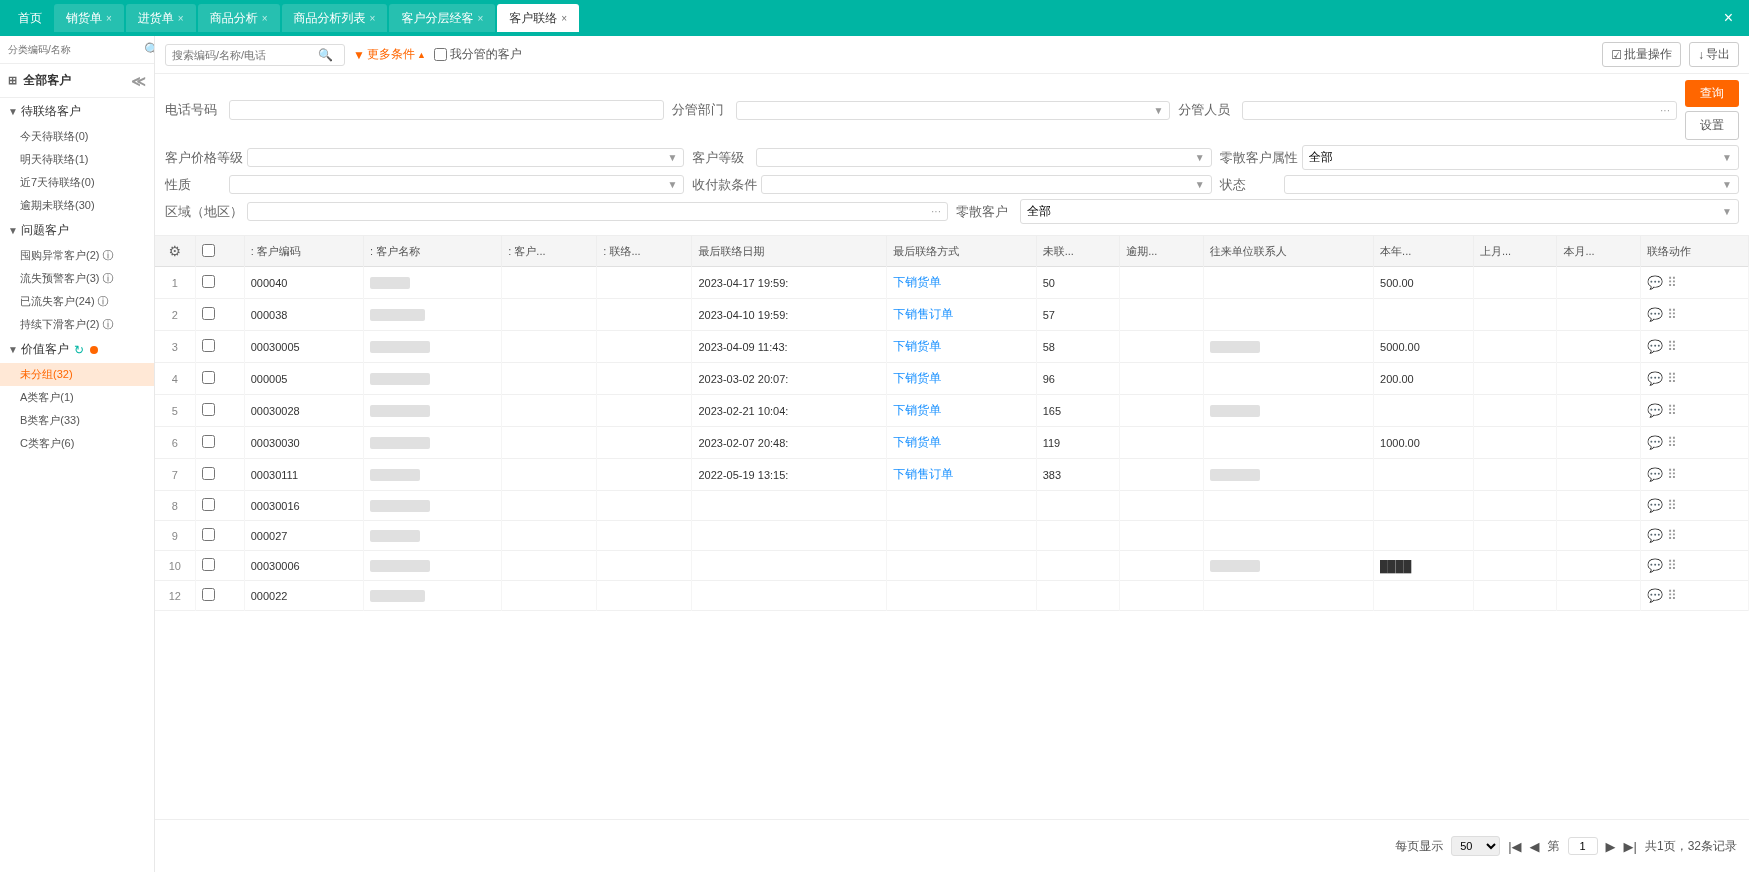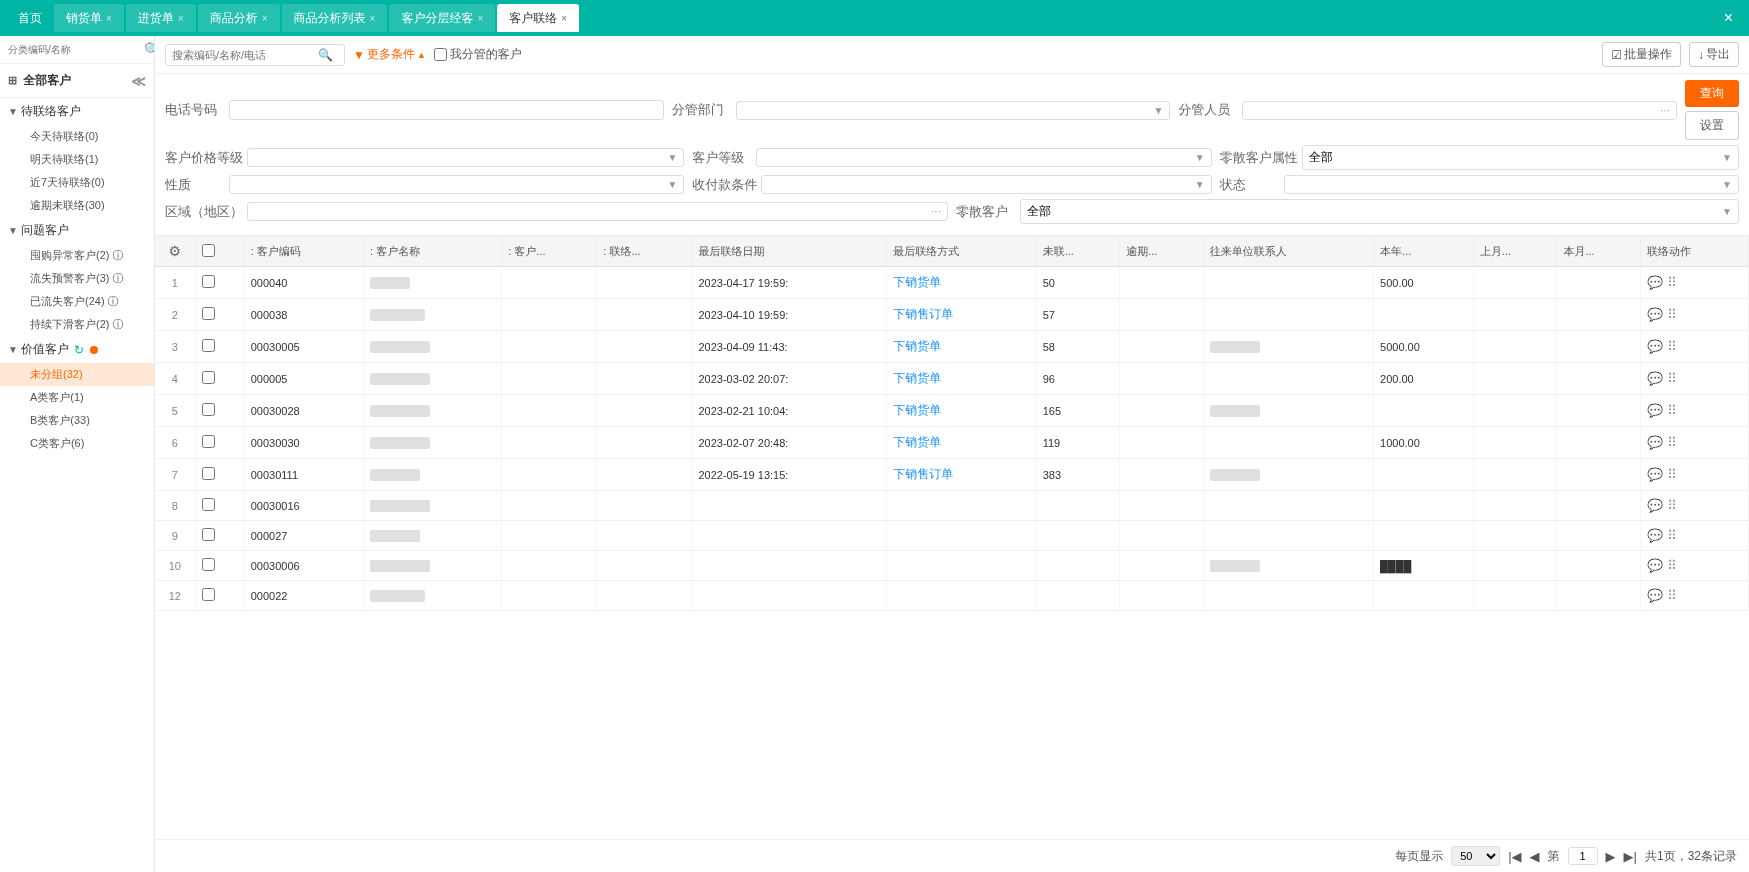--- a/index.html
+++ b/index.html
@@ -116,21 +116,21 @@
       color: #333;
       font-size: 11px;
       cursor: pointer;
       gap: 3px;
     }
     .sidebar-section-title .arrow {
       color: #666;
       font-size: 10px;
     }
     .sidebar-item {
-      padding: 4px 8px 4px 30px;
+      padding: 4px 8px 4px 20px;
       color: #555;
       font-size: 11px;
       cursor: pointer;
       white-space: nowrap;
       overflow: hidden;
       text-overflow: ellipsis;
     }
     .sidebar-item.active {
       background: #ffe8d6;
       color: #ff6600;
@@ -338,21 +338,21 @@
     .action-icon {
       cursor: pointer;
       font-size: 13px;
     }
 
     
     .table-footer {
       display: flex;
       align-items: center;
       justify-content: flex-end;
-      padding: 6px 12px;
+      padding: 16px 12px;
       background: #fff;
       border-top: 1px solid #eee;
       gap: 8px;
       font-size: 11px;
       color: #555;
     }
     .page-input {
       border: 1px solid #ddd;
       border-radius: 3px;
       padding: 2px 4px;

